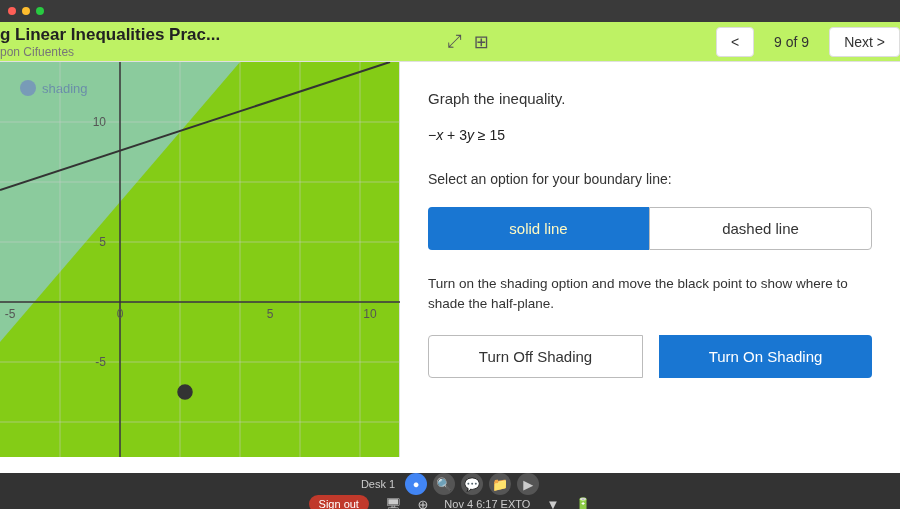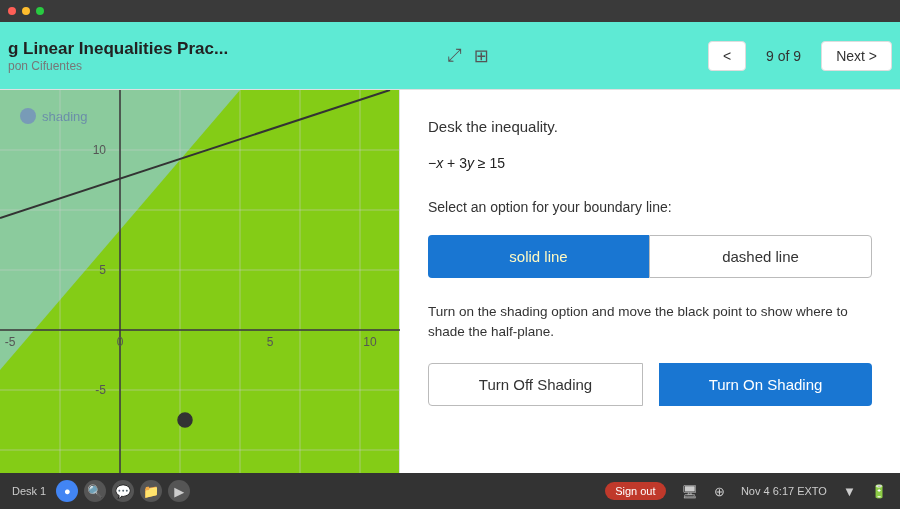--- a/index.html
+++ b/index.html
@@ -40,25 +40,25 @@
       border-radius: 3px 3px 0 0;
       white-space: nowrap;
       font-size: 8px;
       max-width: 100px;
       overflow: hidden;
       text-overflow: ellipsis;
     }
 
     
     .app-header {
-      height: 68px;
-      background: #5eead4;
-      display: flex;
-      align-items: center;
-      padding: 0 8px;
+      height: 40px;
+      background: #bef264;
+      display: flex;
+      align-items: center;
+      padding: 0 0;
       border-bottom: 1px solid #e0e0e0;
       justify-content: space-between;
     }
     .header-left {
       display: flex;
       flex-direction: column;
     }
     .header-title {
       font-size: 17px;
       font-weight: bold;
@@ -239,20 +239,21 @@
     .taskbar {
       height: 36px;
       background: #333;
       display: flex;
       align-items: center;
       justify-content: space-between;
       padding: 0 12px;
       position: absolute;
       bottom: 0;
       width: 900px;
+      flex-direction: column;
     }
     .taskbar-left {
       display: flex;
       align-items: center;
       gap: 10px;
     }
     .taskbar-label {
       font-size: 11px;
       color: #ccc;
     }
@@ -363,21 +364,21 @@
         <text x="120" y="256" font-size="12" fill="#555" text-anchor="middle">0</text>
         <text x="270" y="256" font-size="12" fill="#555" text-anchor="middle">5</text>
         <text x="370" y="256" font-size="12" fill="#555" text-anchor="middle">10</text>
 
         <circle cx="185" cy="330" r="7" fill="#333" stroke="#333" stroke-width="1.5" style="cursor:pointer"></circle>
       </svg>
     </div>
   </div>
 
   <div class="right-panel">
-    <div class="problem-label">Desk the inequality.</div>
+    <div class="problem-label">Graph the inequality.</div>
 
     <div class="inequality-display">
       <span>−<span class="math-text">x</span> + 3<span class="math-text">y</span> <span class="geq-symbol">≥</span> 15</span>
     </div>
 
     <div class="instruction-text">Select an option for your boundary line:</div>
 
     <div class="boundary-options">
       <button class="btn-solid">solid line</button>
       <button class="btn-dashed">dashed line</button>

